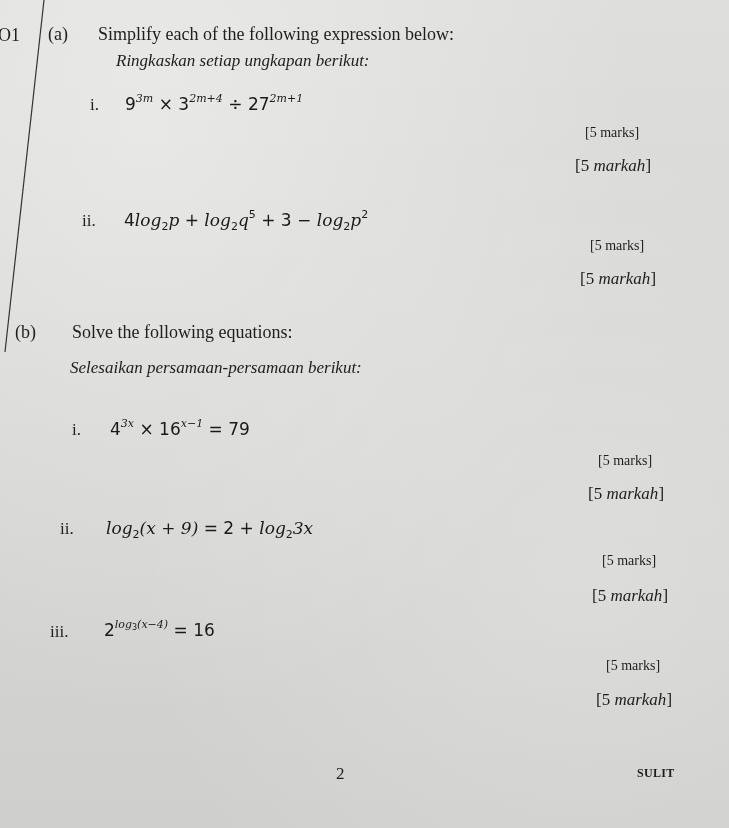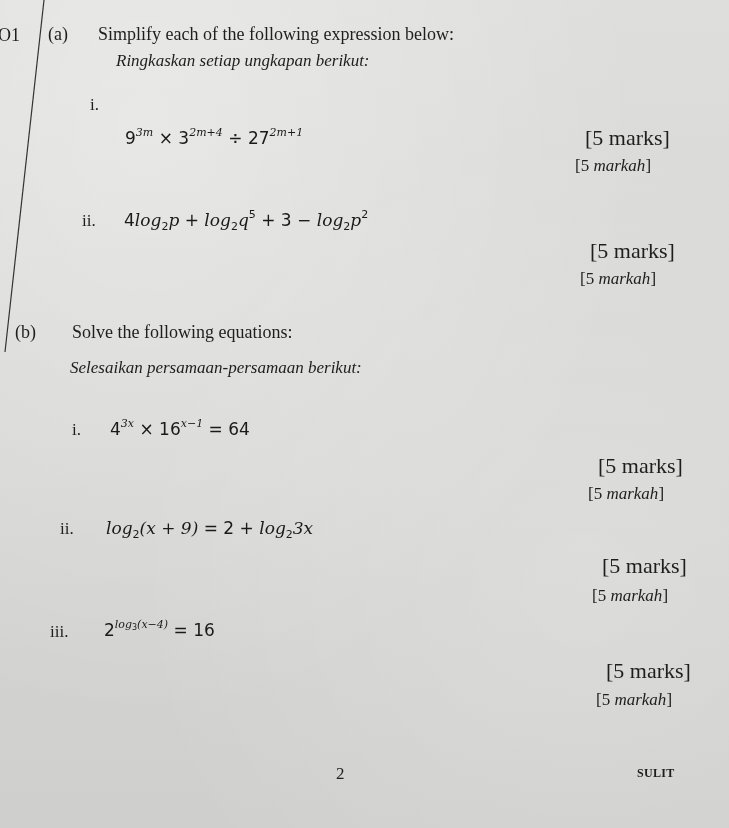--- a/index.html
+++ b/index.html
@@ -24,21 +24,21 @@
   .math { font-family: "DejaVu Sans", "Liberation Sans", sans-serif; font-size: 17px; color: #1a1a1a; }
   .math i { font-style: italic; font-family: "DejaVu Serif", "Liberation Serif", serif; }
   .math sup { font-size: 11px; vertical-align: 8px; line-height: 0; }
   .math sub { font-size: 11px; vertical-align: -4px; line-height: 0; }
   .math sup sub { font-size: 8px; vertical-align: -2px; }
   .q-num { font-size: 18px; }
   .part-label { font-size: 18px; }
   .heading { font-size: 18px; }
   .subheading { font-size: 17px; font-style: italic; }
   .roman { font-size: 17px; }
-  .marks { font-size: 22px; }
+  .marks { font-size: 14px; }
   .markah { font-size: 17px; }
   .markah i { font-style: italic; }
   .footer-page { font-size: 17px; }
   .footer-sulit { font-size: 12px; font-weight: bold; letter-spacing: 0.3px; }
   .margin-line {
     position: absolute;
     left: 0; top: 0;
     width: 729px; height: 828px;
     pointer-events: none;
   }
@@ -50,21 +50,21 @@
   <line x1="44" y1="0" x2="5" y2="352" stroke="#333" stroke-width="1.2"></line>
 </svg>
 
 <div class="abs serif q-num" style="left:-2px; top:25px;">O1</div>
 
 <div class="abs serif part-label" style="left:48px; top:24px;">(a)</div>
 <div class="abs serif heading" style="left:98px; top:24px;">Simplify each of the following expression below:</div>
 <div class="abs serif subheading" style="left:96px; top:51px;margin-left:20px;">Ringkaskan setiap ungkapan berikut:</div>
 
 <div class="abs serif roman" style="left:90px; top:95px;">i.</div>
-<div class="abs math" style="left:125px; top:94px;margin-top:34px;">
+<div class="abs math" style="left:125px; top:94px;">
   <span>9</span><sup><i>3m</i></sup>
   <span>×</span>
   <span>3</span><sup><i>2m+4</i></sup>
   <span>÷</span>
   <span>27</span><sup><i>2m+1</i></sup>
 </div>
 <div class="abs serif marks" style="left:585px; top:125px;">[5 marks]</div>
 <div class="abs serif markah" style="left:575px; top:156px;"><span>[5 </span><i>markah</i><span>]</span></div>
 
 <div class="abs serif roman" style="left:82px; top:211px;">ii.</div>
@@ -80,21 +80,21 @@
 
 <div class="abs serif part-label" style="left:15px; top:322px;">(b)</div>
 <div class="abs serif heading" style="left:72px; top:322px;">Solve the following equations:</div>
 <div class="abs serif subheading" style="left:70px; top:358px;text-align:right;">Selesaikan persamaan-persamaan berikut:</div>
 
 <div class="abs serif roman" style="left:72px; top:420px;">i.</div>
 <div class="abs math" style="left:110px; top:419px;">
   <span>4</span><sup><i>3x</i></sup>
   <span>×</span>
   <span>16</span><sup><i>x−1</i></sup>
-  <span>= 64</span>
+  <span>= 79</span>
 </div>
 <div class="abs serif marks" style="left:598px; top:453px;">[5 marks]</div>
 <div class="abs serif markah" style="left:588px; top:484px;"><span>[5 </span><i>markah</i><span>]</span></div>
 
 <div class="abs serif roman" style="left:60px; top:519px;">ii.</div>
 <div class="abs math" style="left:106px; top:518px;">
   <i>log</i><sub>2</sub><i>(x + 9)</i>
   <span>= 2 +</span>
   <i>log</i><sub>2</sub><i>3x</i>
 </div>

